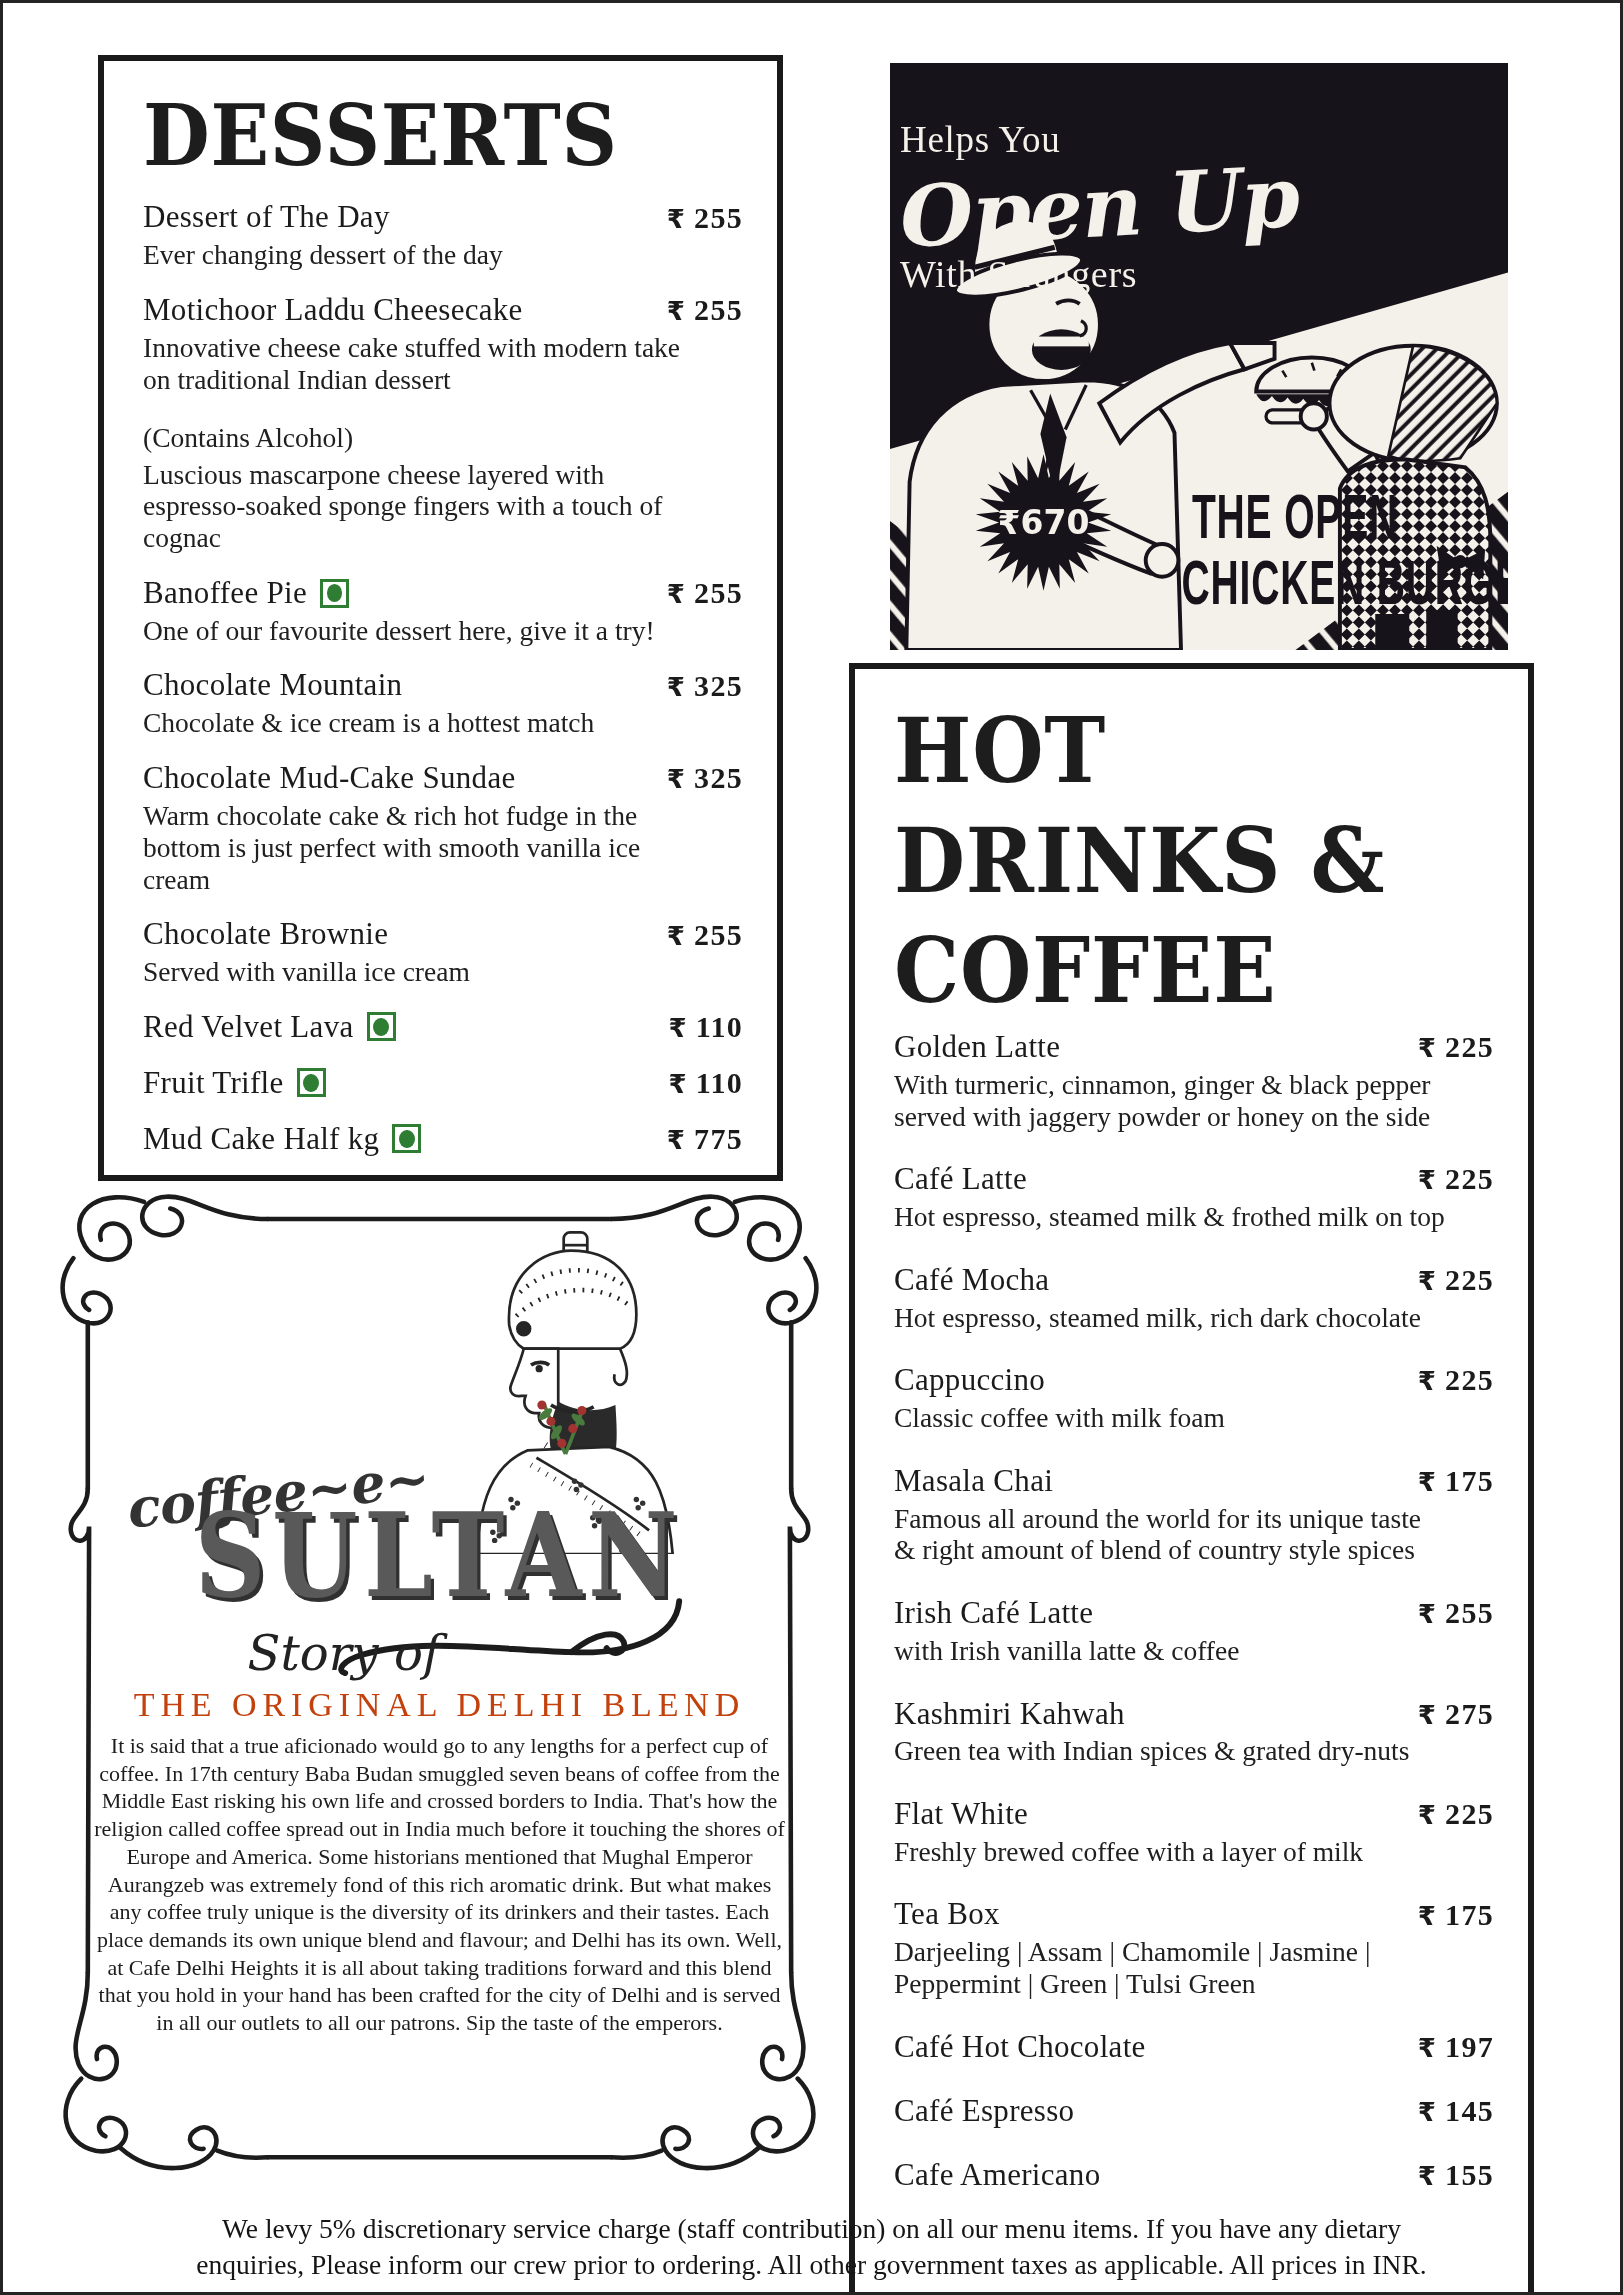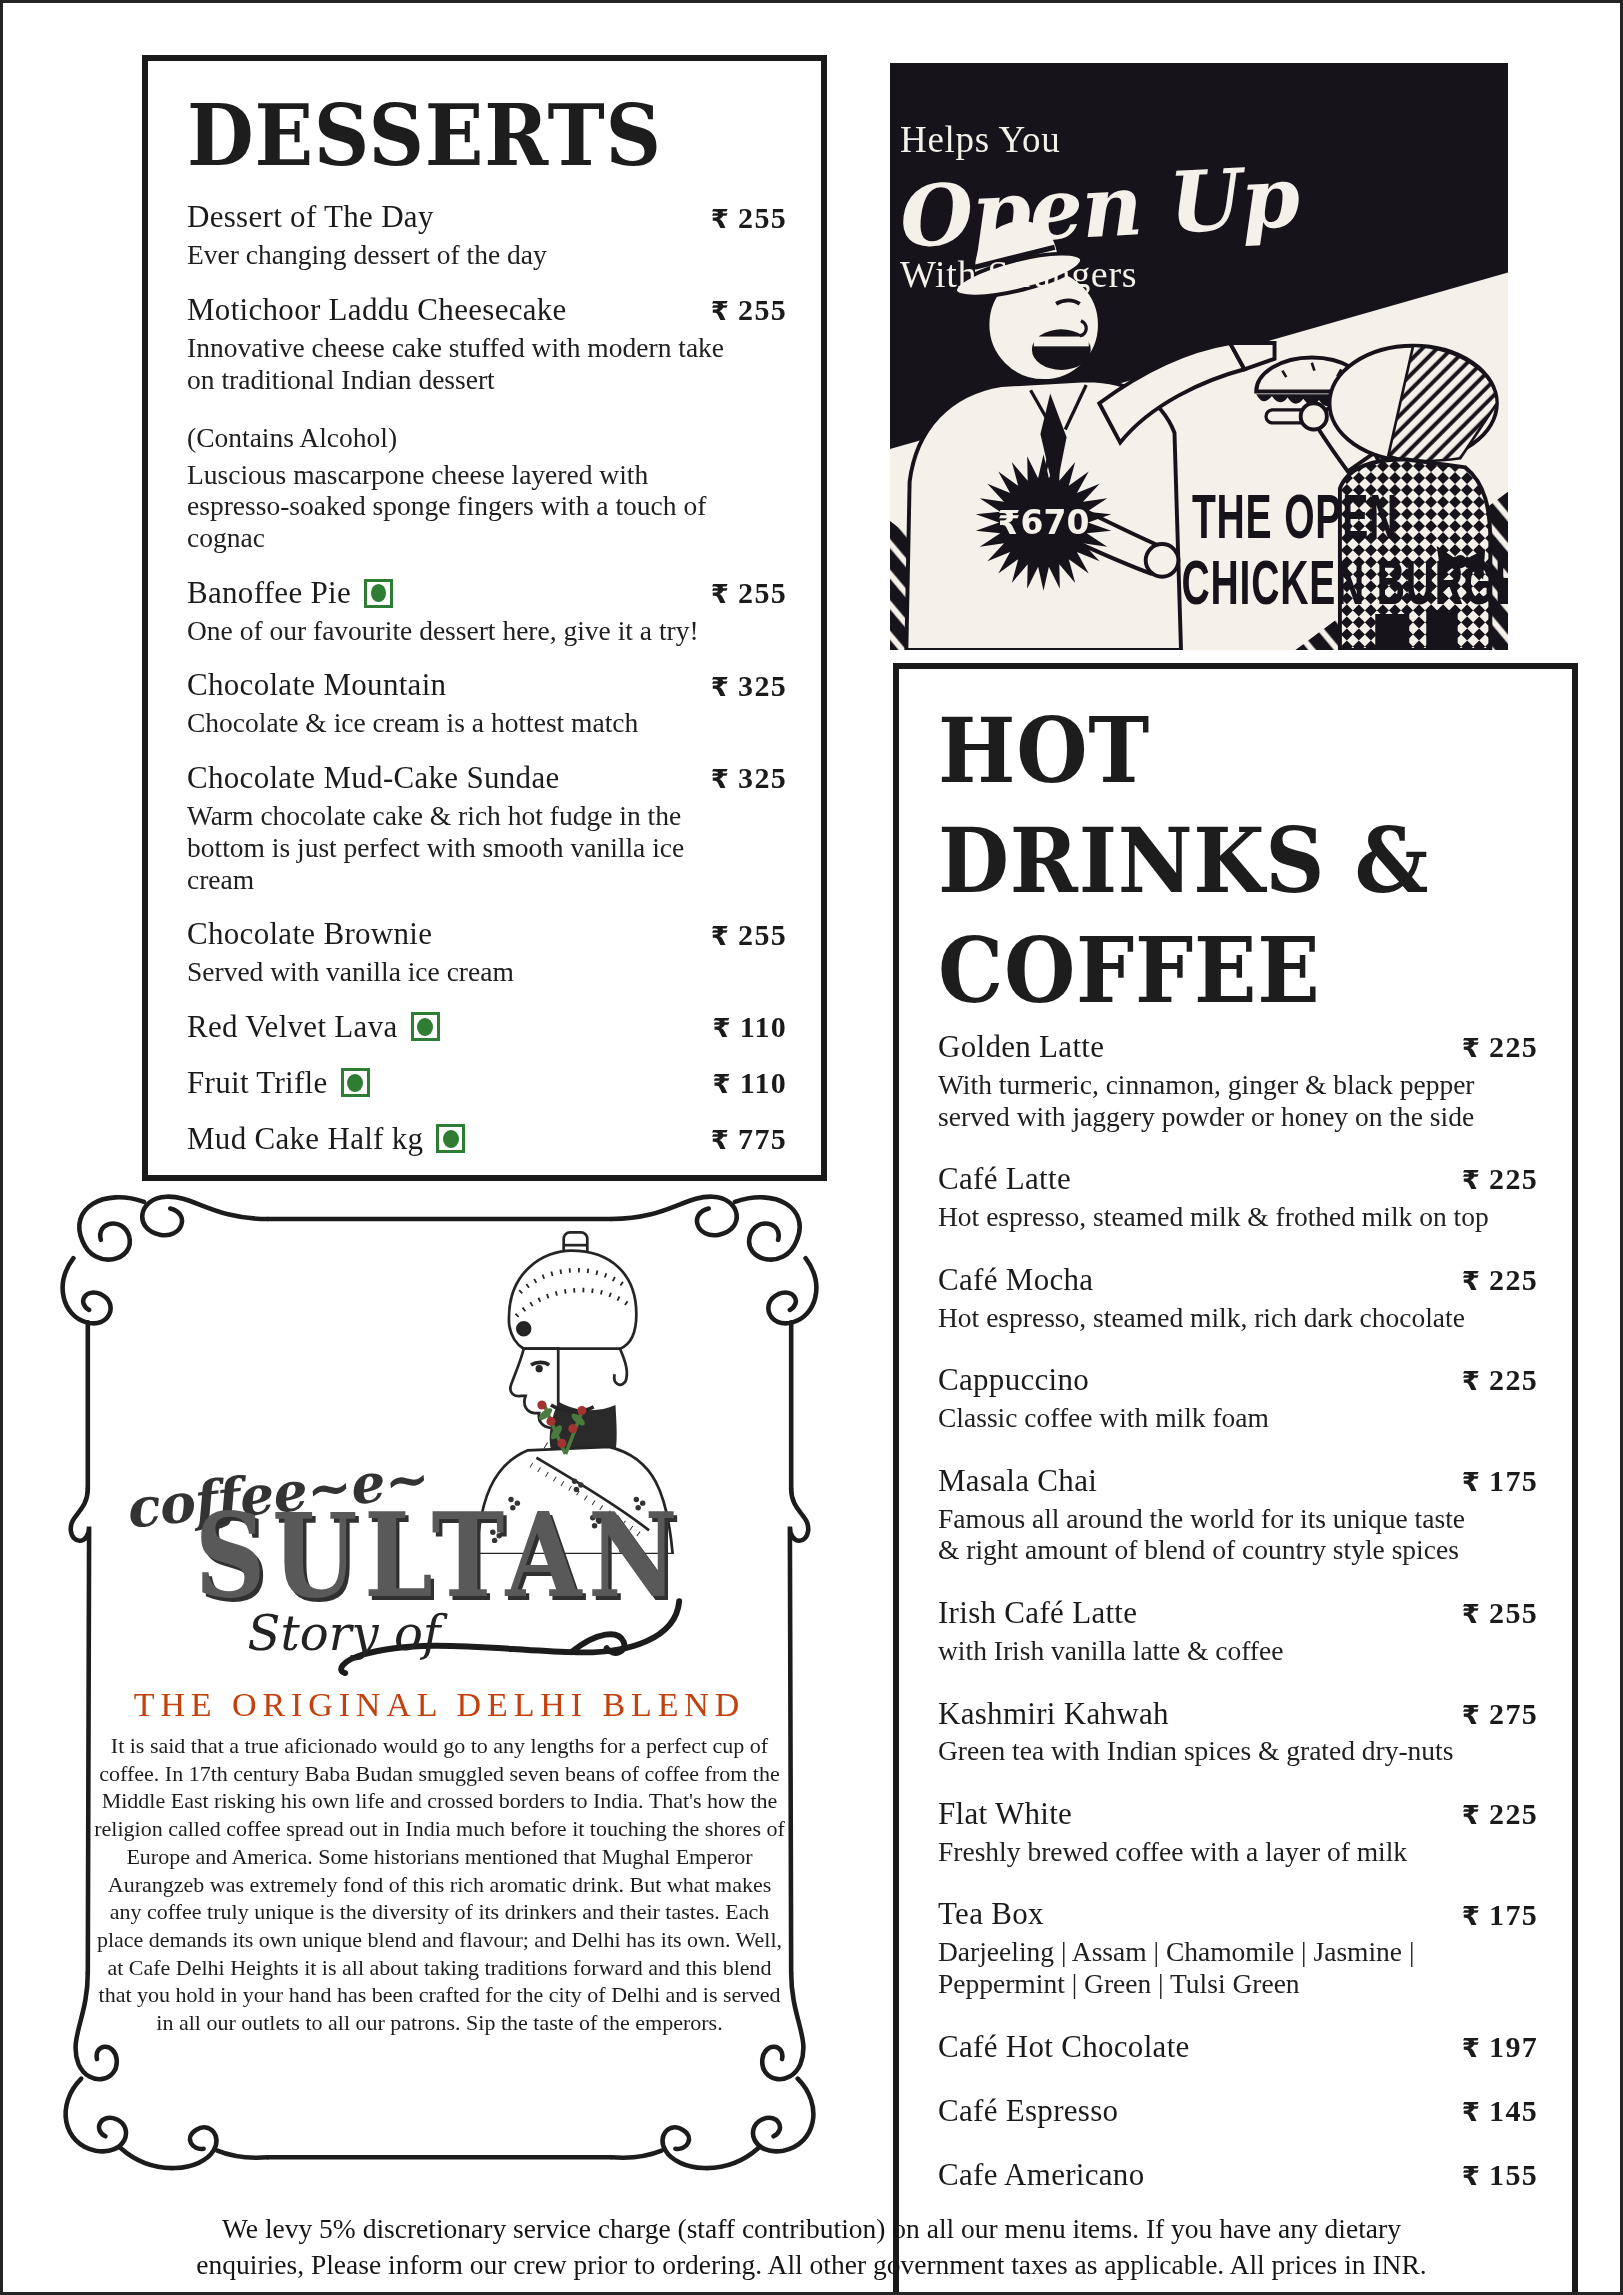--- a/index.html
+++ b/index.html
@@ -4,21 +4,21 @@
 <style>
   html,body{margin:0;padding:0;background:#ddd;}
   .page{
     position:relative;width:1623px;height:2295px;background:#ffffff;
     box-sizing:border-box;border:3.9px solid #242424;overflow:hidden;
     font-family:"Liberation Serif",serif;color:#1b1b1b;
   }
   
   .menu-box{
     position:absolute;background:#fff;border:6.5px solid #1a1a1a;
-    box-sizing:border-box;overflow:hidden;margin-left:44px;
+    box-sizing:border-box;overflow:hidden;
   }
   #desserts-box{left:95px;top:52px;width:685px;height:1126px;padding:29px 34px 19.6px 39px;}
   #hot-box{left:846px;top:660px;width:685px;height:1777px;padding:26px 34px 19.6px 39px;}
   .section-title{
     font-family:"DejaVu Serif",serif;font-weight:bold;font-size:77px;line-height:1.08;
     letter-spacing:0.7px;color:#1d1d1d;transform:scaleY(1.1);transform-origin:left top;
   }
   #hot-box .section-title{font-size:82px;line-height:1.22;}
   .menu-list{display:flex;flex-direction:column;margin-top:27.5px;}
   #desserts-box .menu-list{gap:22px;}
@@ -68,21 +68,21 @@
     font-size:54px;color:#333;transform:rotate(-6deg);letter-spacing:-0.7px;
   }
   .sultan-word{
     position:absolute;left:0;width:100%;top:306px;text-align:center;
     font-family:"DejaVu Serif",serif;font-weight:bold;font-size:98px;
     color:#595959;letter-spacing:6.5px;transform:scaleY(1.18);transform-origin:center top;
     text-shadow:3.3px 3.9px 0 #303030;
   }
   .swash{position:absolute;left:281px;top:411px;width:366px;height:85px;}
   .story-of{
-    position:absolute;left:0;width:76%;top:424px;text-align:center;
+    position:absolute;left:0;width:76%;top:444px;text-align:center;
     font-family:"DejaVu Serif",serif;font-style:italic;font-size:48px;color:#222;
   }
   .delhi-blend{
     position:absolute;left:0;width:100%;top:505px;text-align:center;
     font-size:34px;letter-spacing:5.9px;color:#c2410c;font-family:"Liberation Serif",serif;
   }
   .story-par{
     position:absolute;left:50%;top:551px;width:700px;transform:translateX(-50%);
     text-align:center;font-size:22px;line-height:1.26;color:#1d1d1d;
   }

